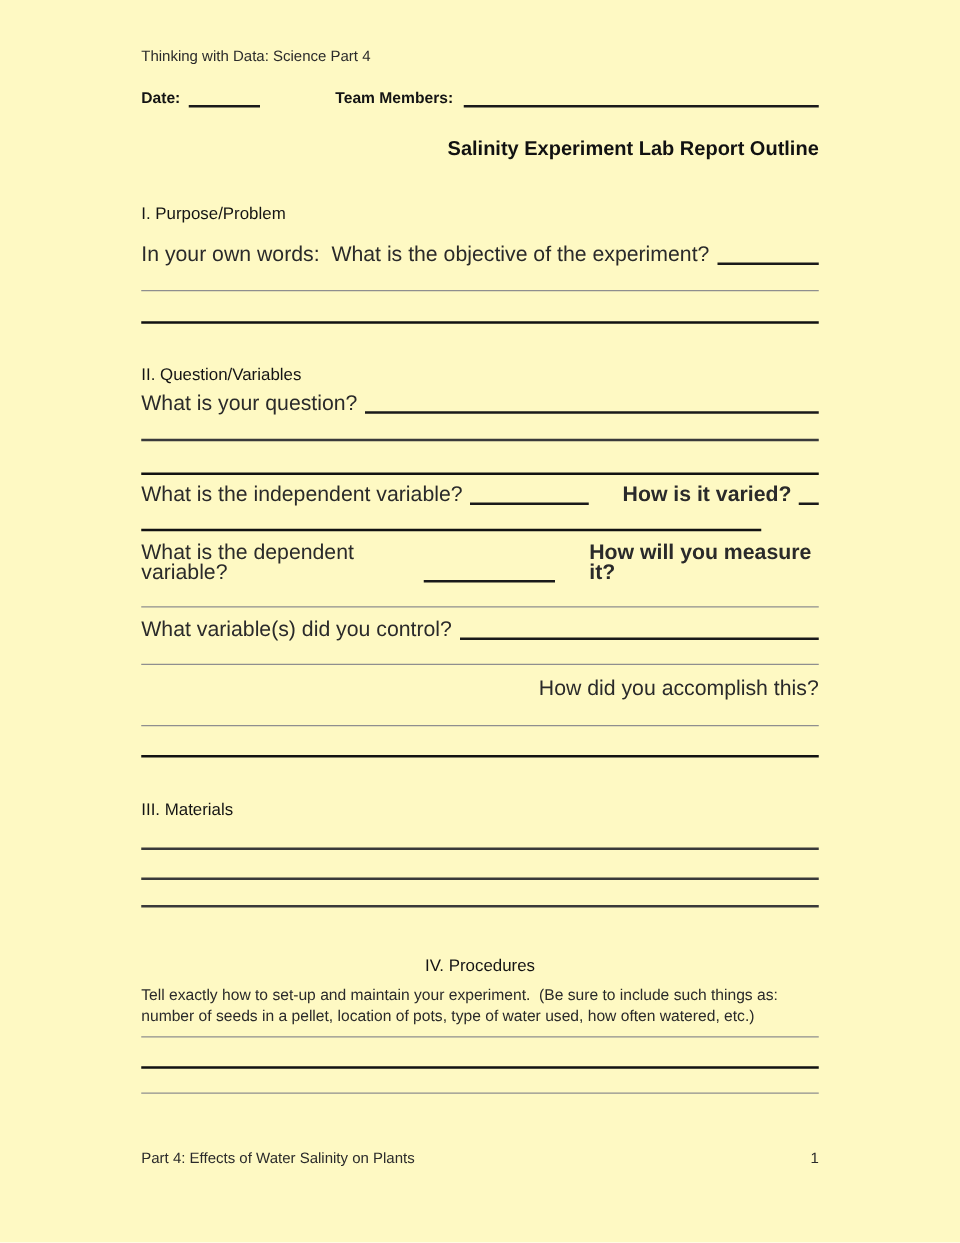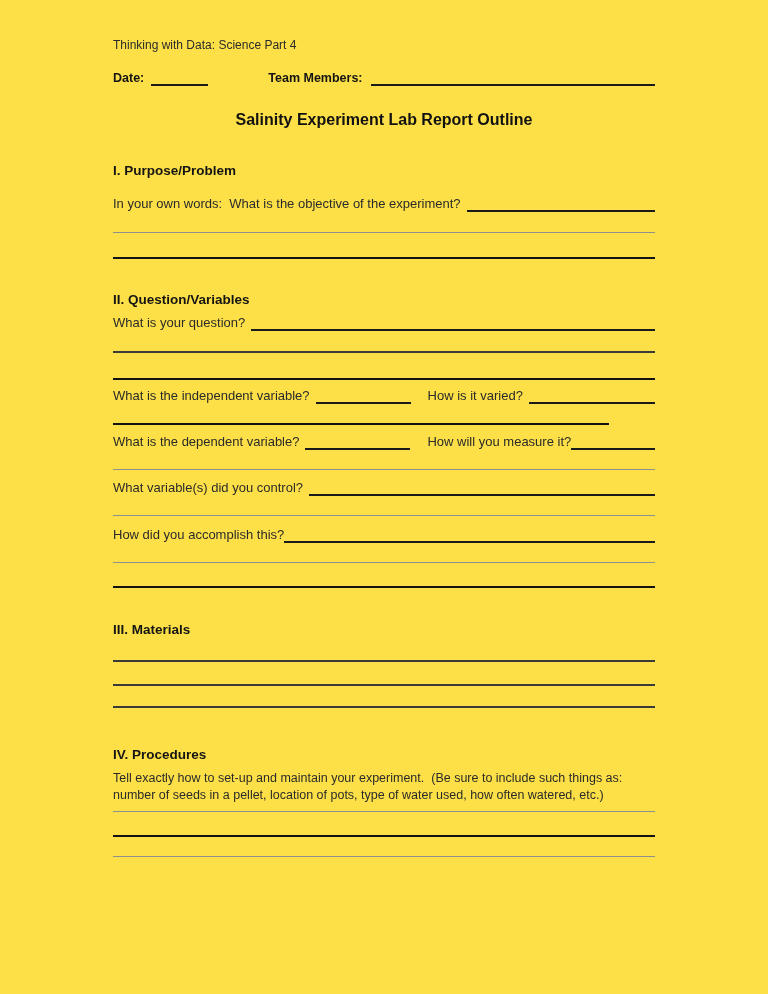--- a/index.html
+++ b/index.html
@@ -1,54 +1,54 @@
 <!DOCTYPE html>
 <html><head>
 <meta charset="utf-8">
 <style>
   * { box-sizing: border-box; }
   html, body { margin: 0; padding: 0; background: #ffffff; }
   .page {
-    width: 768px; height: 994px; position: relative; background: #fde047;
+    width: 768px; height: 994px; position: relative; background: #fef9c3;
     font-family: "Liberation Sans", "DejaVu Sans", sans-serif;
     color: #222; padding: 38px 113px 0 113px; overflow: hidden;
   }
   .doc-header { font-size: 12px; color: #2b2b2b; line-height: 14px; }
   .date-row {
     display: flex; align-items: flex-end; margin-top: 19px;
     font-size: 12.5px; font-weight: bold; color: #141414; line-height: 15px;
   }
   .blank { border-bottom: 2px solid #1a1a1a; height: 2px; }
   .date-blank { flex: 0 0 57px; margin-left: 7px; }
   .team-label { margin-left: 60px; }
   .team-blank { flex: 1; margin-left: 8px; }
-  .title { margin: 24px 0 0 0; text-align: center; font-size: 16px; font-weight: bold; color: #111; line-height: 20px; }
-  .sec-heading { margin: 0; font-size: 13.5px; font-weight: bold; color: #141414; line-height: 16px; }
-  .q-row { display: flex; align-items: flex-end; font-size: 13px; color: #2a2a2a; line-height: 16px; }
+  .title { margin: 24px 0 0 0; text-align: right; font-size: 16px; font-weight: bold; color: #111; line-height: 20px; }
+  .sec-heading { margin: 0; font-size: 13.5px; font-weight: normal; color: #141414; line-height: 16px; }
+  .q-row { display: flex; align-items: flex-end; font-size: 17px; color: #2a2a2a; line-height: 16px; }
   .label { white-space: pre-wrap; }
   .q-blank { flex: 1; margin-left: 6px; }
   .w95  { flex: 0 0 95px; }
   .w105 { flex: 0 0 105px; }
-  .lbl2 { margin-left: 17px; }
+  .lbl2 { margin-left: 27px; font-weight: bold; }
   .tight { margin-left: 0; }
   .hr { height: 0; }
   .hr-thin  { border-bottom: 1px solid #8f8f8f; }
   .hr-med   { border-bottom: 2px solid #3a3a3a; }
   .hr-thick { border-bottom: 2px solid #121212; }
   .hr-partial { width: 91.5%; }
   .para { margin: 7px 0 0 0; font-size: 12.5px; line-height: 17px; color: #2a2a2a; white-space: pre-wrap; }
   .footer {
     position: absolute; left: 113px; right: 113px; top: 919px;
     display: flex; justify-content: space-between; font-size: 12px; color: #2b2b2b;
   }
   .m7  { margin-top: 7px; align-items: flex-end; }  .m8  { margin-top: 8px; }  .m9  { margin-top: 9px; }
-  .m10 { margin-top: 10px; } .m11 { margin-top: 11px; } .m17 { margin-top: 17px; }
+  .m10 { margin-top: 10px; } .m11 { margin-top: 11px; flex-direction: column; } .m17 { margin-top: 17px; }
   .m19 { margin-top: 19px; } .m20 { margin-top: 20px; } .m22 { margin-top: 22px; }
   .m23 { margin-top: 23px; } .m24 { margin-top: 24px; } .m25 { margin-top: 25px; }
-  .m33 { margin-top: 33px; } .m34 { margin-top: 34px; } .m39 { margin-top: 39px; }
+  .m33 { margin-top: 33px; } .m34 { margin-top: 34px; } .m39 { margin-top: 39px; text-align: center; }
 </style>
 </head>
 <body>
 
 <div class="page">
 
   <div class="doc-header">Thinking with Data: Science Part 4</div>
 
   <div class="date-row">
     <span class="label">Date:</span>
@@ -108,14 +108,18 @@
   <div class="hr hr-med m22"></div>
   <div class="hr hr-med m22"></div>
   <div class="hr hr-med m20"></div>
 
   <h2 class="sec-heading m39">IV. Procedures</h2>
   <p class="para">Tell exactly how to set-up and maintain your experiment.  (Be sure to include such things as: number of seeds in a pellet, location of pots, type of water used, how often watered, etc.)</p>
   <div class="hr hr-thin m7"></div>
   <div class="hr hr-thick m23"></div>
   <div class="hr hr-thin m19"></div>
 
+  <div class="footer">
+    <span>Part 4: Effects of Water Salinity on Plants</span>
+    <span>1</span>
+  </div>
 
 </div>
 
 </body></html>

